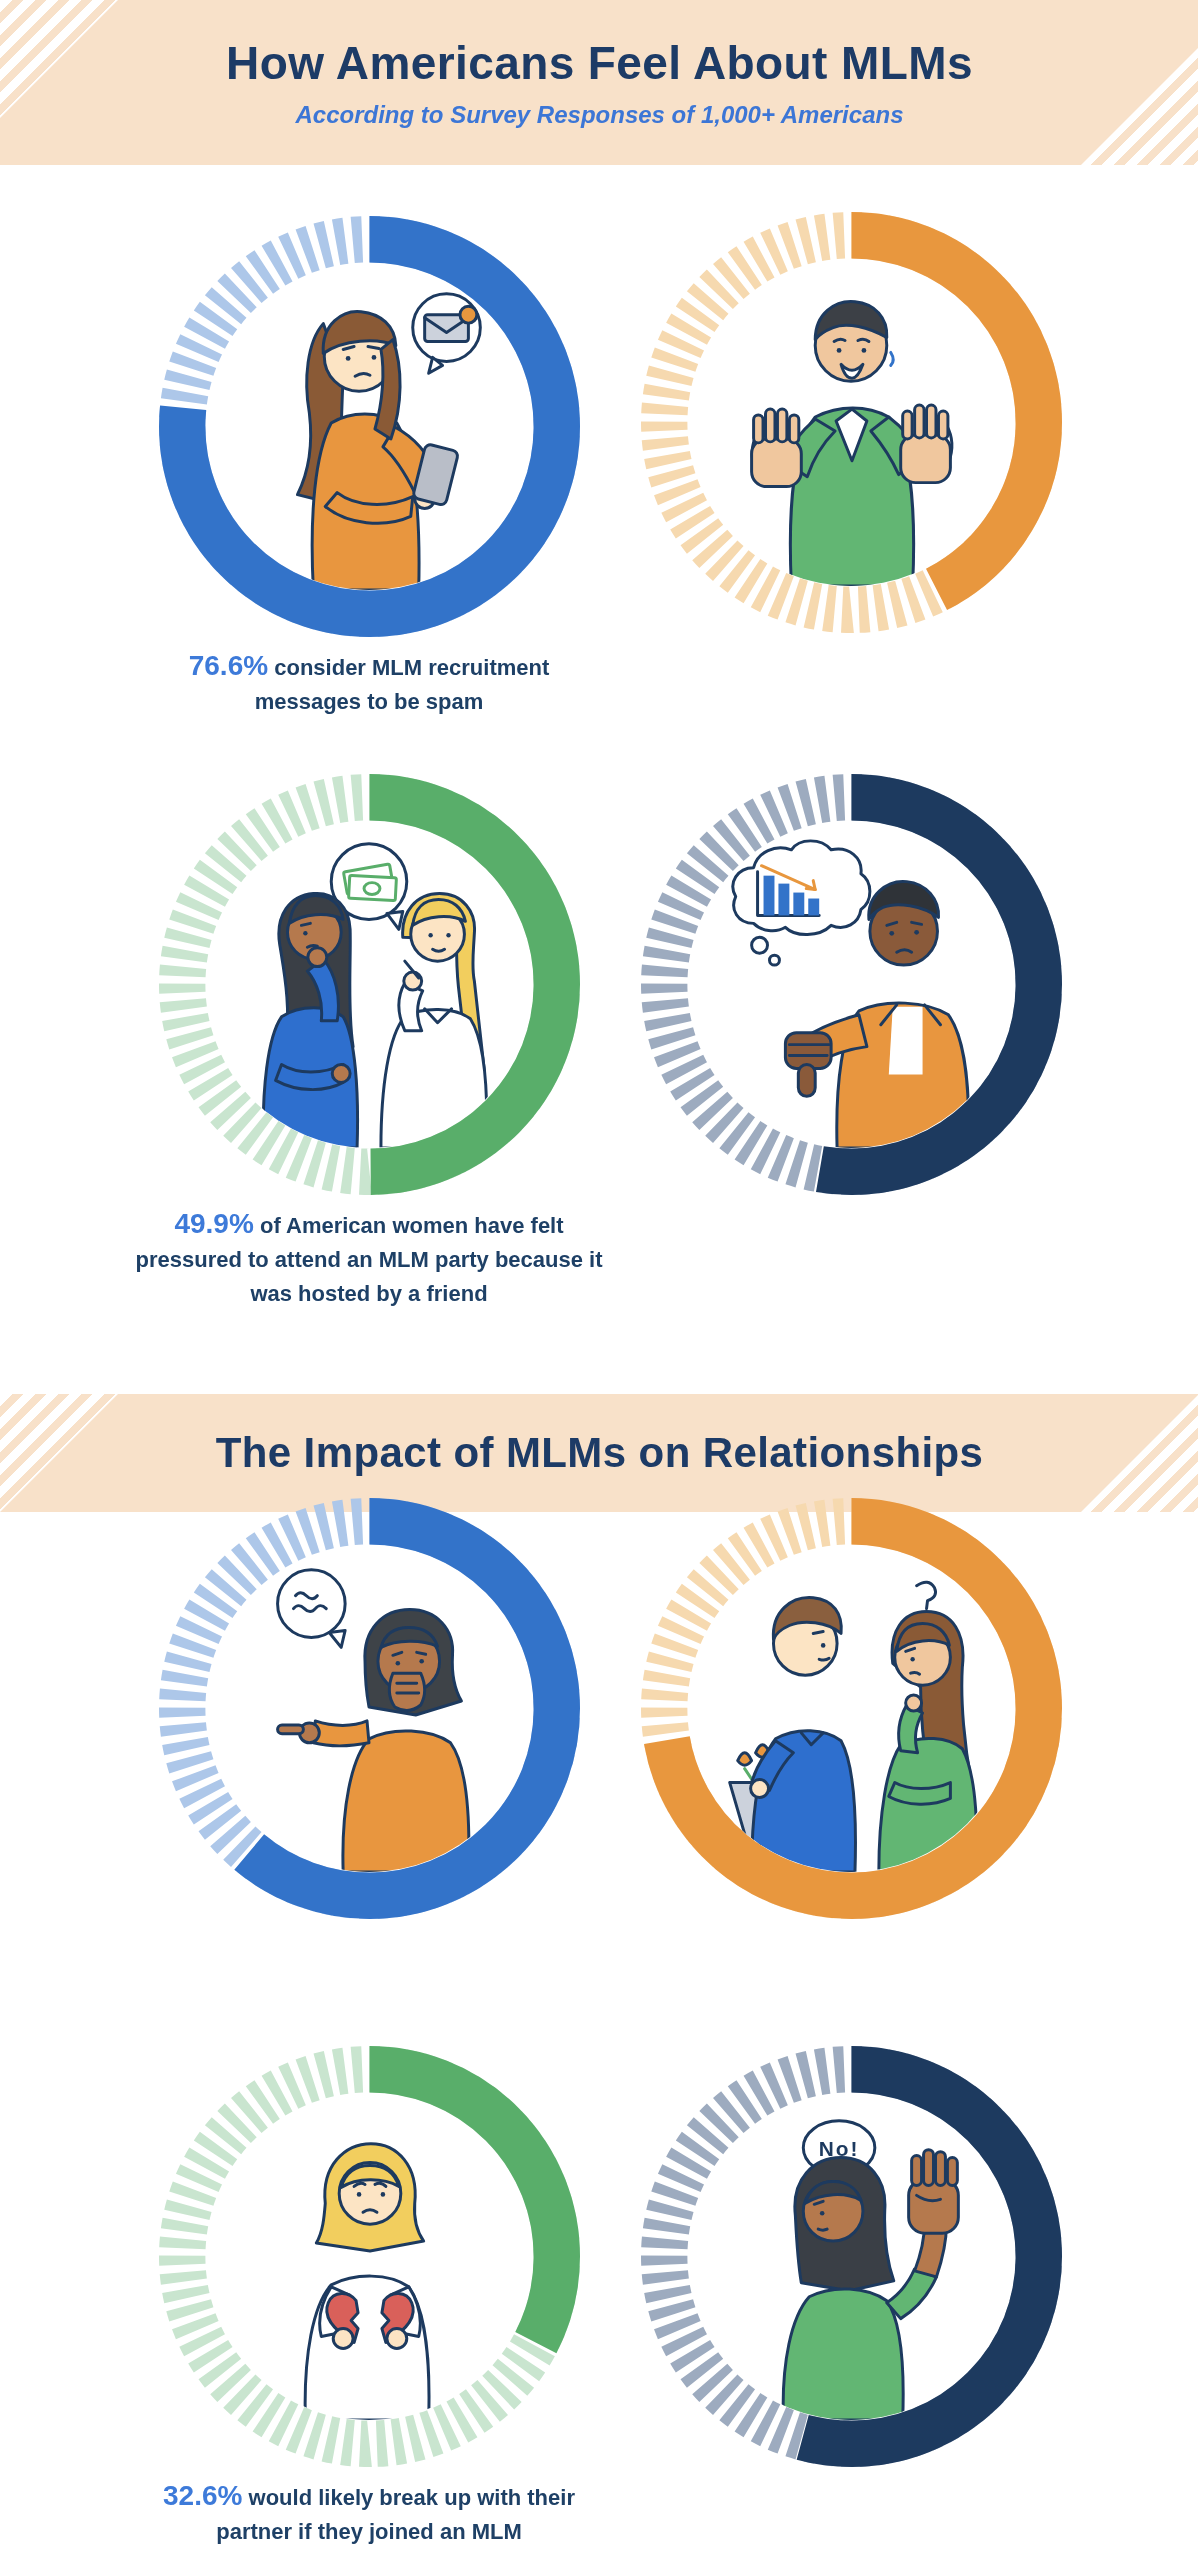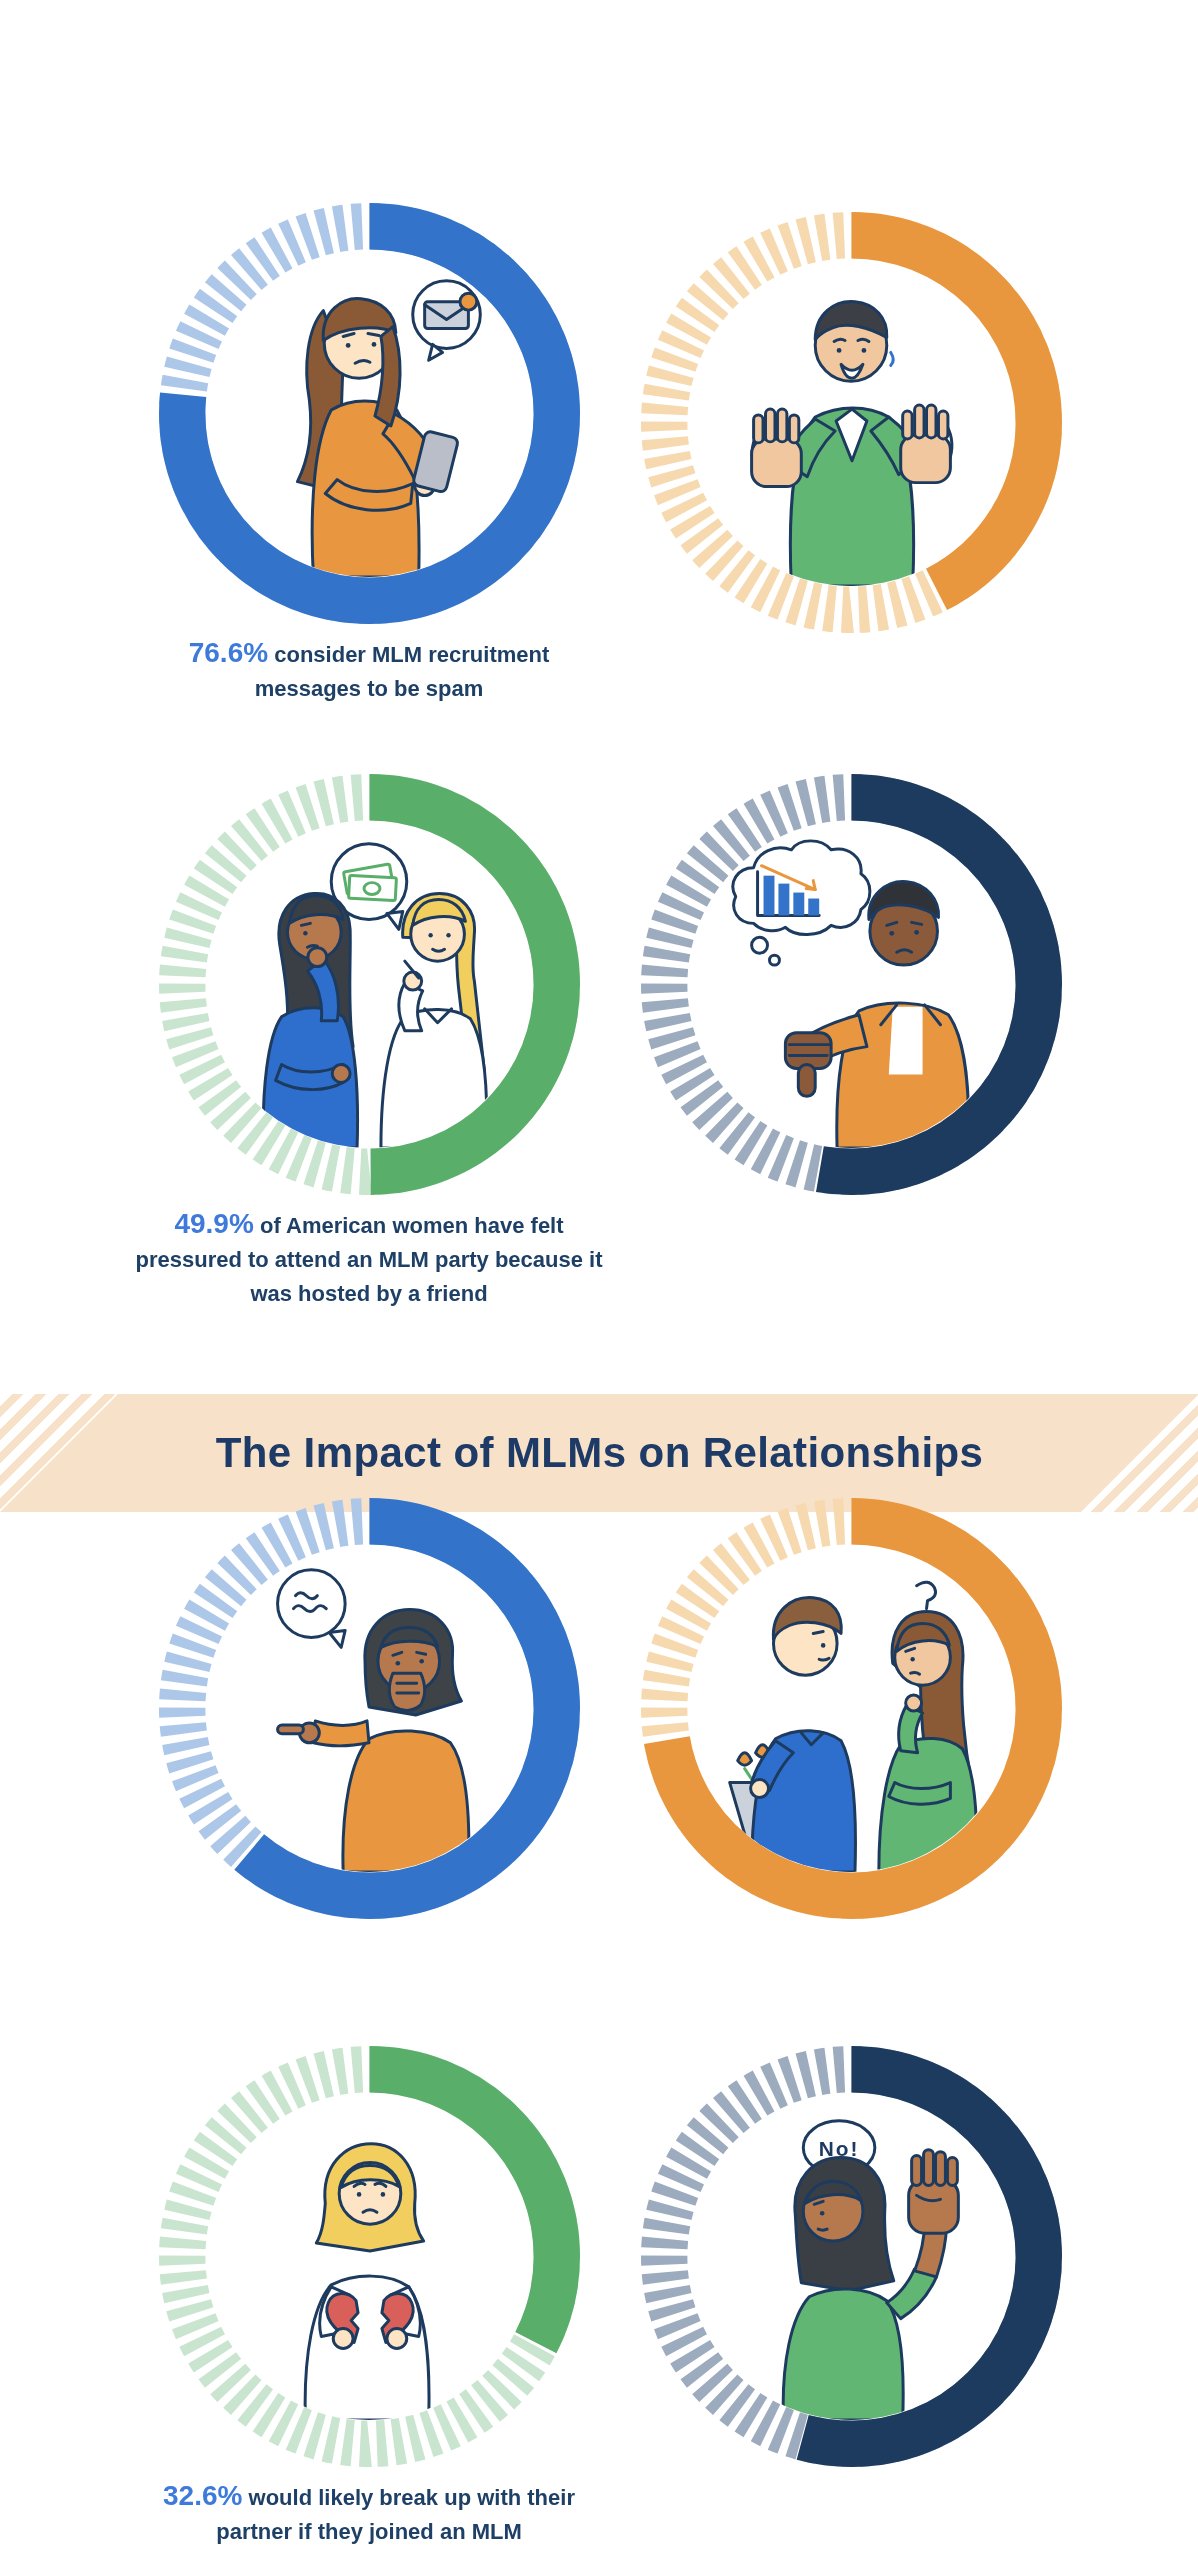--- a/index.html
+++ b/index.html
@@ -25,28 +25,34 @@
   .scene{position:absolute;left:46px;top:46px;width:328px;height:328px;border-radius:50%;overflow:hidden;text-align:right;}
   .scene svg{width:100%;height:100%;display:block;}
   .cap{margin:12px 0 0;text-align:center;font-weight:bold;font-size:22px;line-height:34px;color:#1e4066;}
   .cap .pct{font-size:28px;color:#3d7ad9;}
 </style>
 </head>
 <body>
 
 <div class="canvas">
 
+  <header class="band band1">
+    <div class="stripes tl"></div>
+    <div class="stripes br"></div>
+    <h1 class="band-title">How Americans Feel About MLMs</h1>
+    <p class="band-sub">According to Survey Responses of 1,000+ Americans</p>
+  </header>
 
   <header class="band band2">
     <div class="stripes tl"></div>
     <div class="stripes br"></div>
     <h2 class="band-title">The Impact of MLMs on Relationships</h2>
   </header>
 
-  <section class="cell" style="left:103px;top:203px">
+  <section class="cell" style="left:103px;top:216px">
     <div class="donut" style="--solid: #3373c9; --light: #adc7e9;">
       <div class="scene">
         <svg viewBox="0 0 300 330" preserveAspectRatio="xMidYMax meet">
           <g stroke="#1d3a5f" stroke-width="3" stroke-linecap="round" stroke-linejoin="round" fill="none">
             <path d="M104 62 C88 80 84 118 90 152 C94 186 88 214 78 234 L118 244 C122 200 122 150 124 116 Z" fill="#8a5a36"></path>
             <path d="M94 330 C90 252 96 192 112 162 C132 150 160 150 178 162 C196 192 202 252 200 330 Z" fill="#e8963f"></path>
             <path d="M106 246 C128 264 166 268 192 256 L194 236 C168 248 136 246 118 232 Z" fill="#e8963f"></path>
             <path d="M176 166 C198 178 210 194 216 212 L196 232 C186 212 176 196 164 186 Z" fill="#e8963f"></path>
             <circle cx="206" cy="238" r="10" fill="#fce4c4"></circle>
             <rect x="200" y="186" width="34" height="56" rx="6" fill="#b9bec8" transform="rotate(14 217 214)"></rect>

